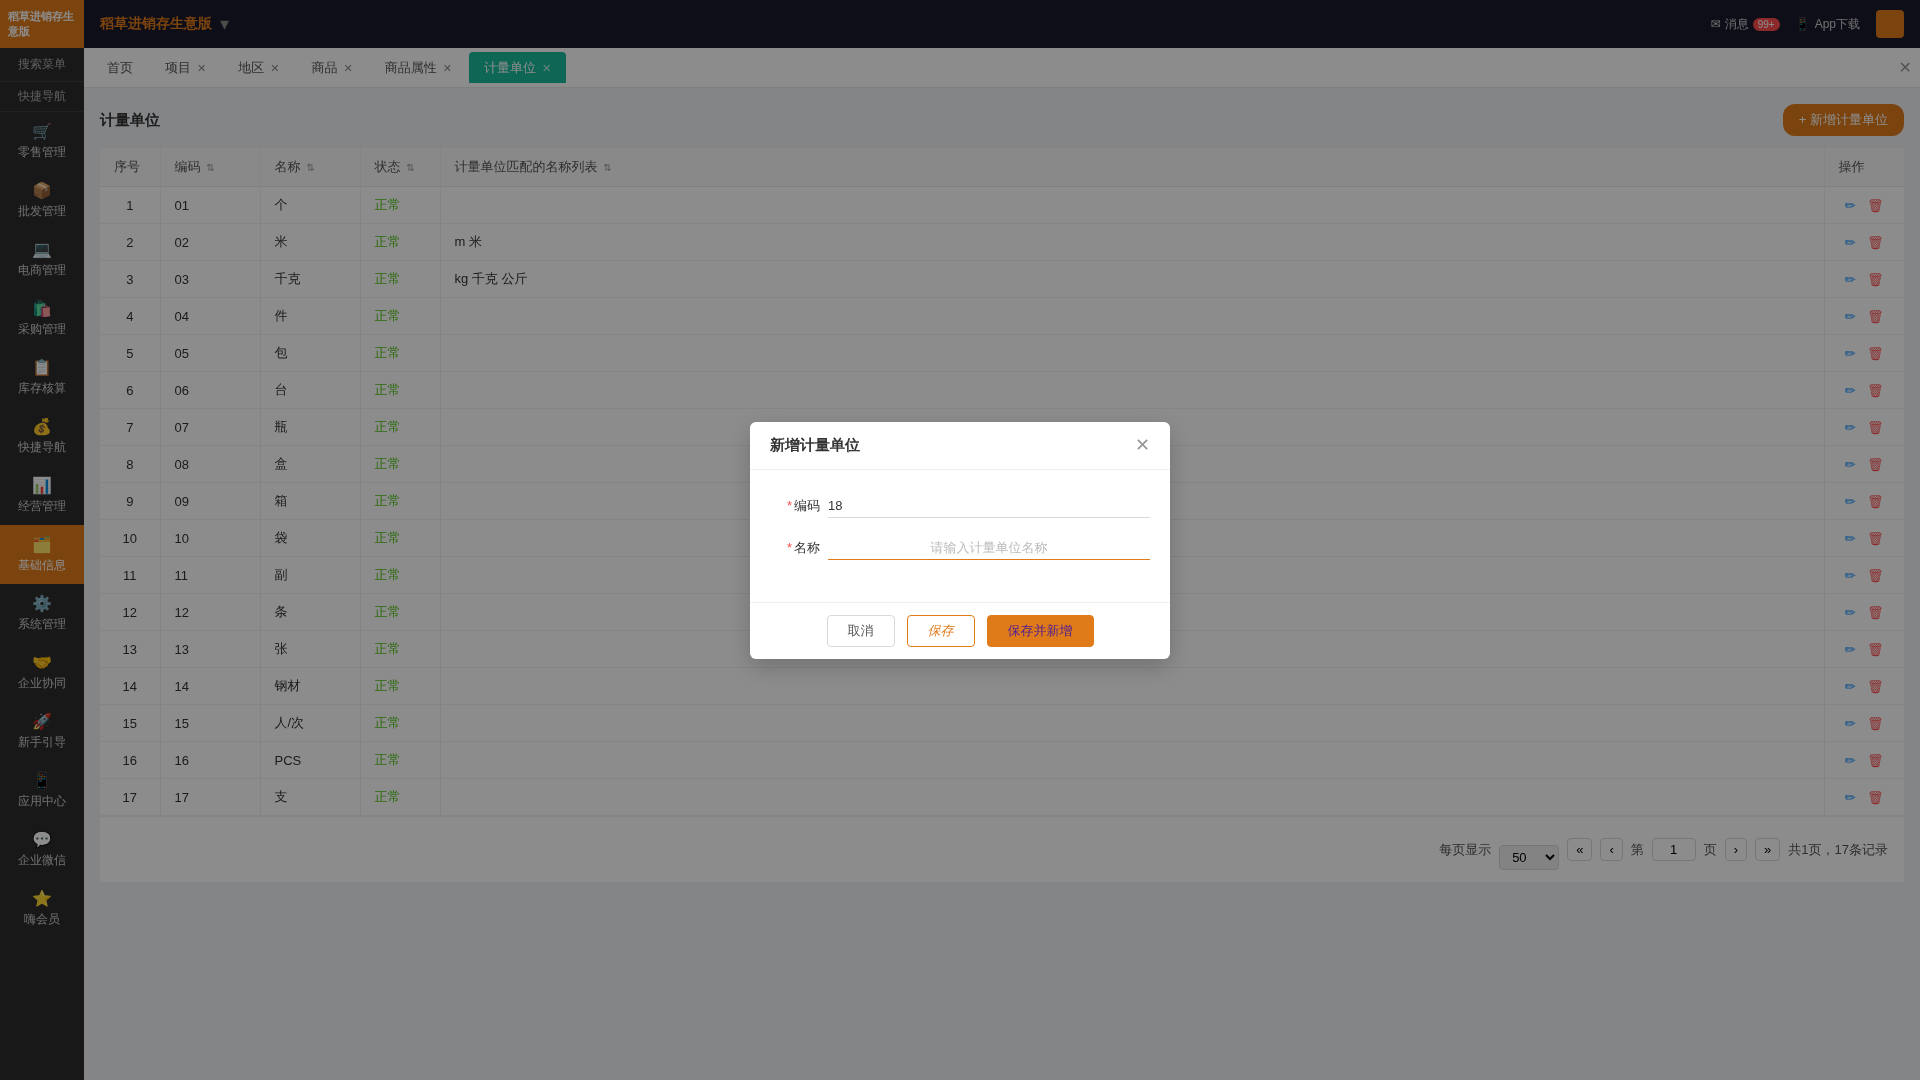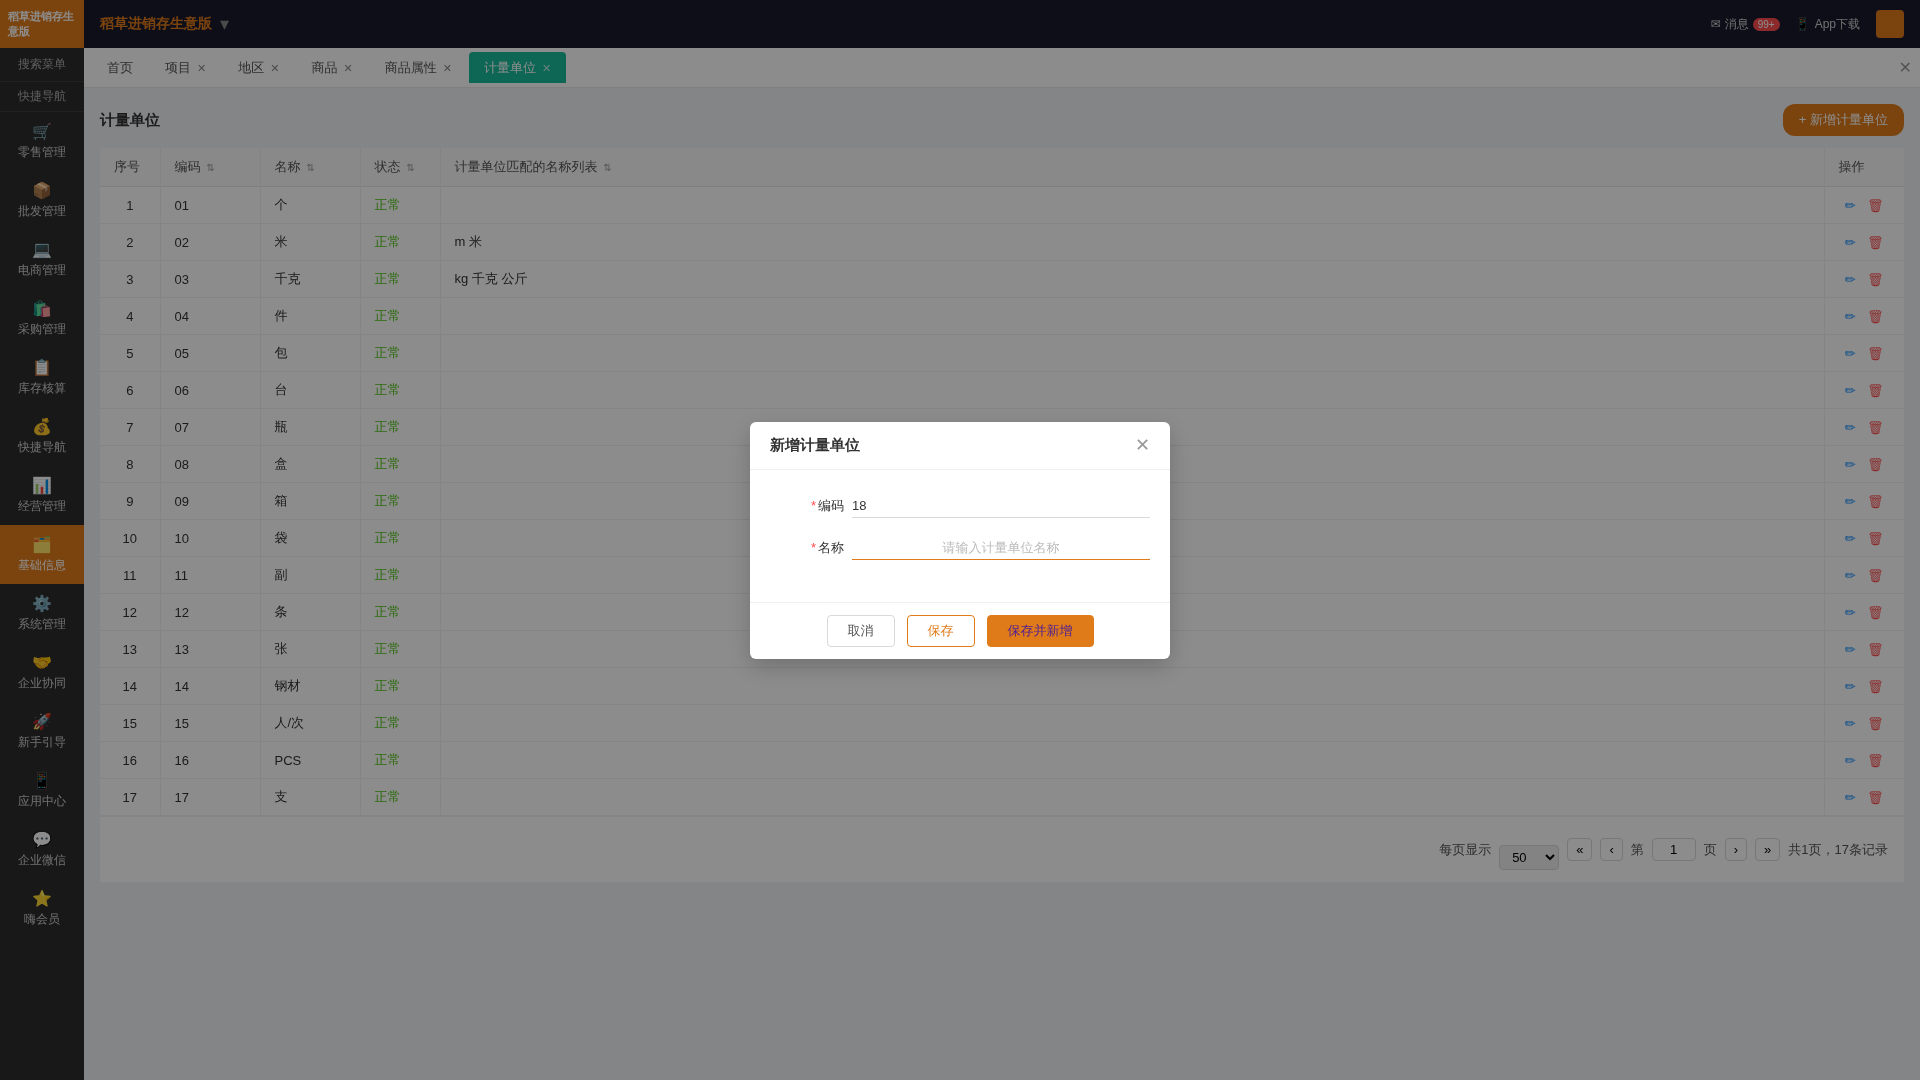--- a/index.html
+++ b/index.html
@@ -233,21 +233,21 @@
     }
     .modal-header {
       padding: 14px 20px;
       border-bottom: 1px solid #f0f0f0;
       display: flex;
       justify-content: space-between;
       align-items: center;
     }
     .modal-title { font-size: 15px; font-weight: 600; color: #333; }
     .modal-close { cursor: pointer; color: #999; font-size: 18px; line-height: 1; }
-    .modal-body { padding: 24px 20px; margin-left: 24px; }
+    .modal-body { padding: 24px 20px; }
     .form-row {
       display: flex;
       align-items: center;
       margin-bottom: 18px;
       gap: 8px;
     }
     .form-label {
       font-size: 13px;
       color: #333;
       width: 50px;
@@ -283,20 +283,21 @@
       font-size: 13px;
     }
     .btn-save {
       border: 1px solid #e07b1a;
       background: white;
       color: #e07b1a;
       padding: 6px 20px;
       border-radius: 4px;
       cursor: pointer;
       font-size: 13px;
+      font-style: italic;
     }
     .btn-save-new {
       background: #e07b1a;
       border: 1px solid #e07b1a;
       color: #4c1d95;
       padding: 6px 20px;
       border-radius: 4px;
       cursor: pointer;
       font-size: 13px;
     }

